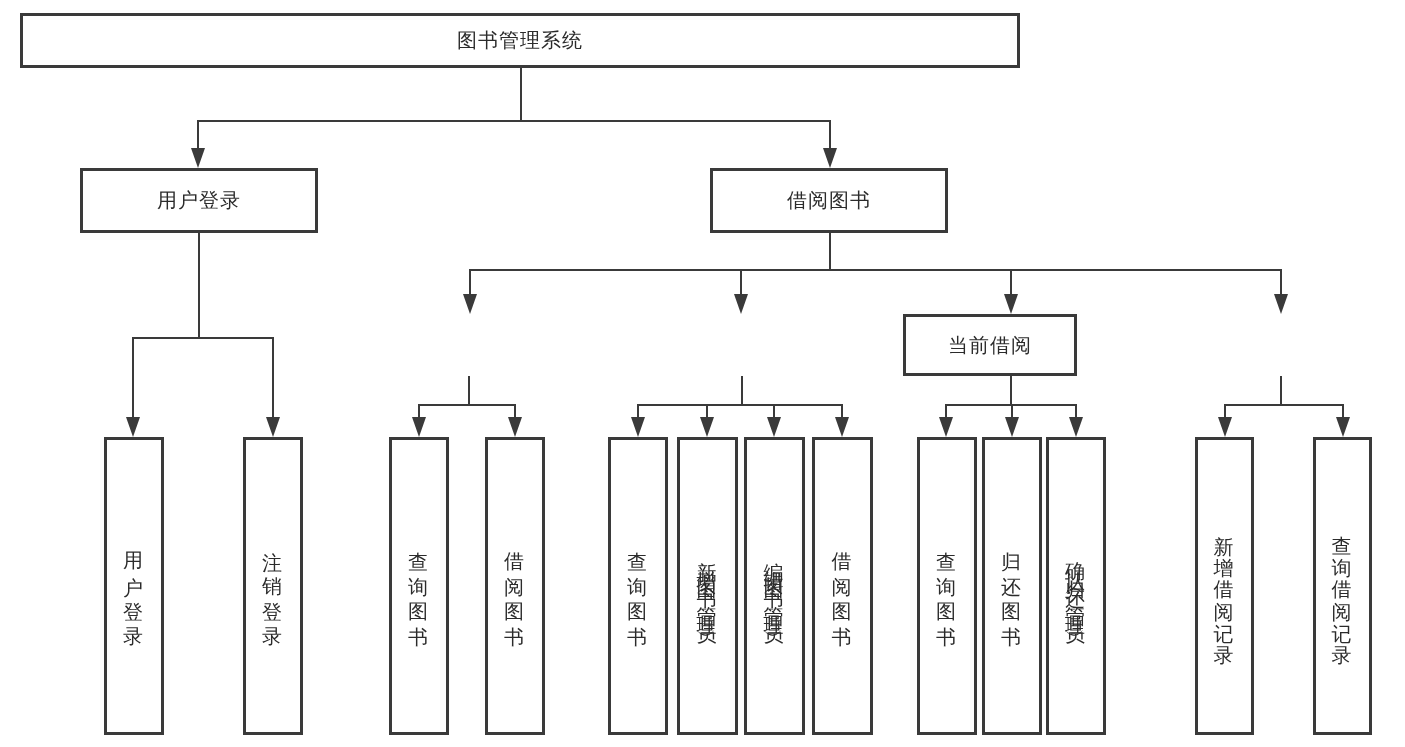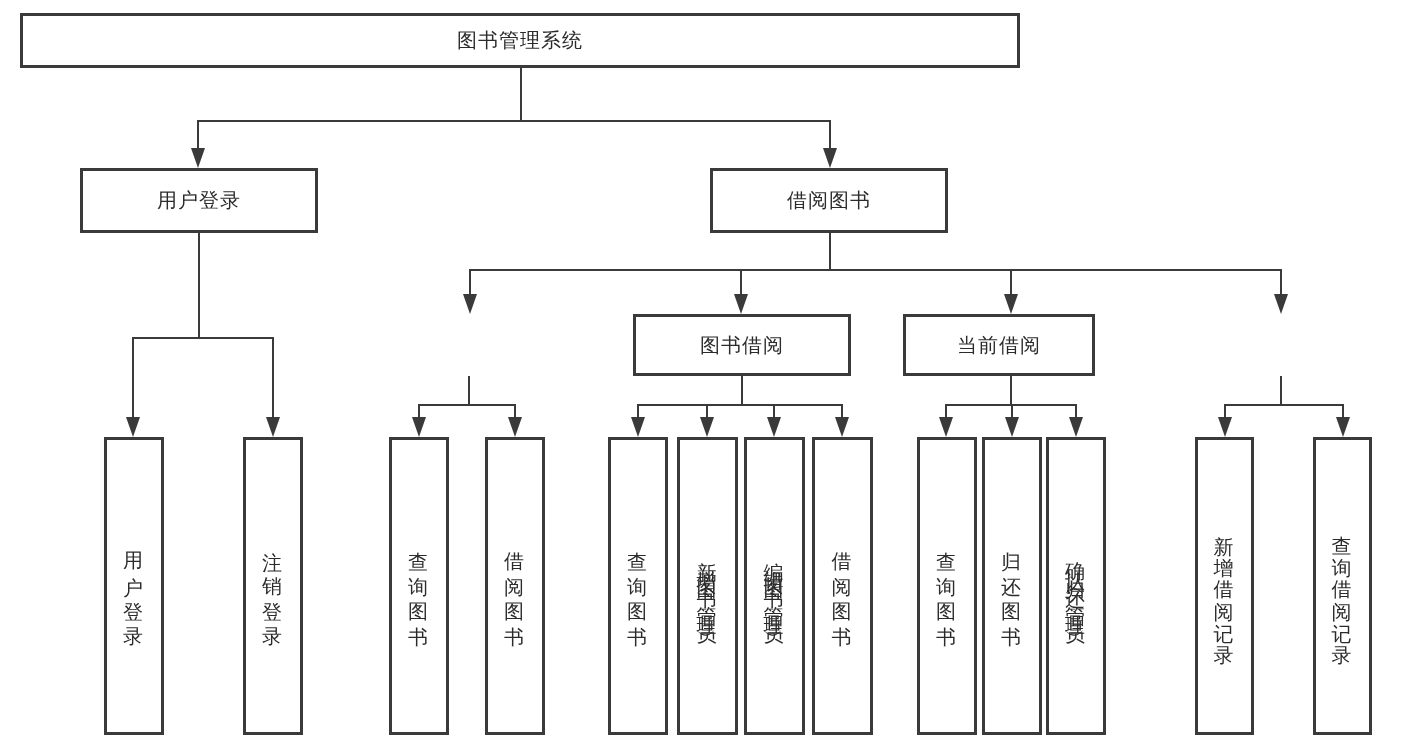--- a/index.html
+++ b/index.html
@@ -72,24 +72,21 @@
   <div class="line" style="left:469px;top:269px;width:813px;height:2px;"></div>
   <div class="line" style="left:469px;top:269px;width:2px;height:25px;"></div>
   <div class="arrow" style="left:463px;top:294px;"></div>
   <div class="line" style="left:740px;top:269px;width:2px;height:25px;"></div>
   <div class="arrow" style="left:734px;top:294px;"></div>
   <div class="line" style="left:1010px;top:269px;width:2px;height:25px;"></div>
   <div class="arrow" style="left:1004px;top:294px;"></div>
   <div class="line" style="left:1280px;top:269px;width:2px;height:25px;"></div>
   <div class="arrow" style="left:1274px;top:294px;"></div>
 
-  <div class="box" style="left:633px;top:314px;width:218px;height:62px;">
-    <span>图书借阅</span>
-  </div>
-  <div class="box" style="left:903px;top:314px;width:192px;height:62px;">
+  <div class="box" style="left:903px;top:314px;width:174px;height:62px;">
     <span>当前借阅</span>
   </div>
 
   <div class="line" style="left:468px;top:376px;width:2px;height:29px;"></div>
   <div class="line" style="left:418px;top:404px;width:98px;height:2px;"></div>
   <div class="line" style="left:418px;top:404px;width:2px;height:16px;"></div>
   <div class="arrow" style="left:412px;top:417px;"></div>
   <div class="line" style="left:514px;top:404px;width:2px;height:16px;"></div>
   <div class="arrow" style="left:508px;top:417px;"></div>
 

